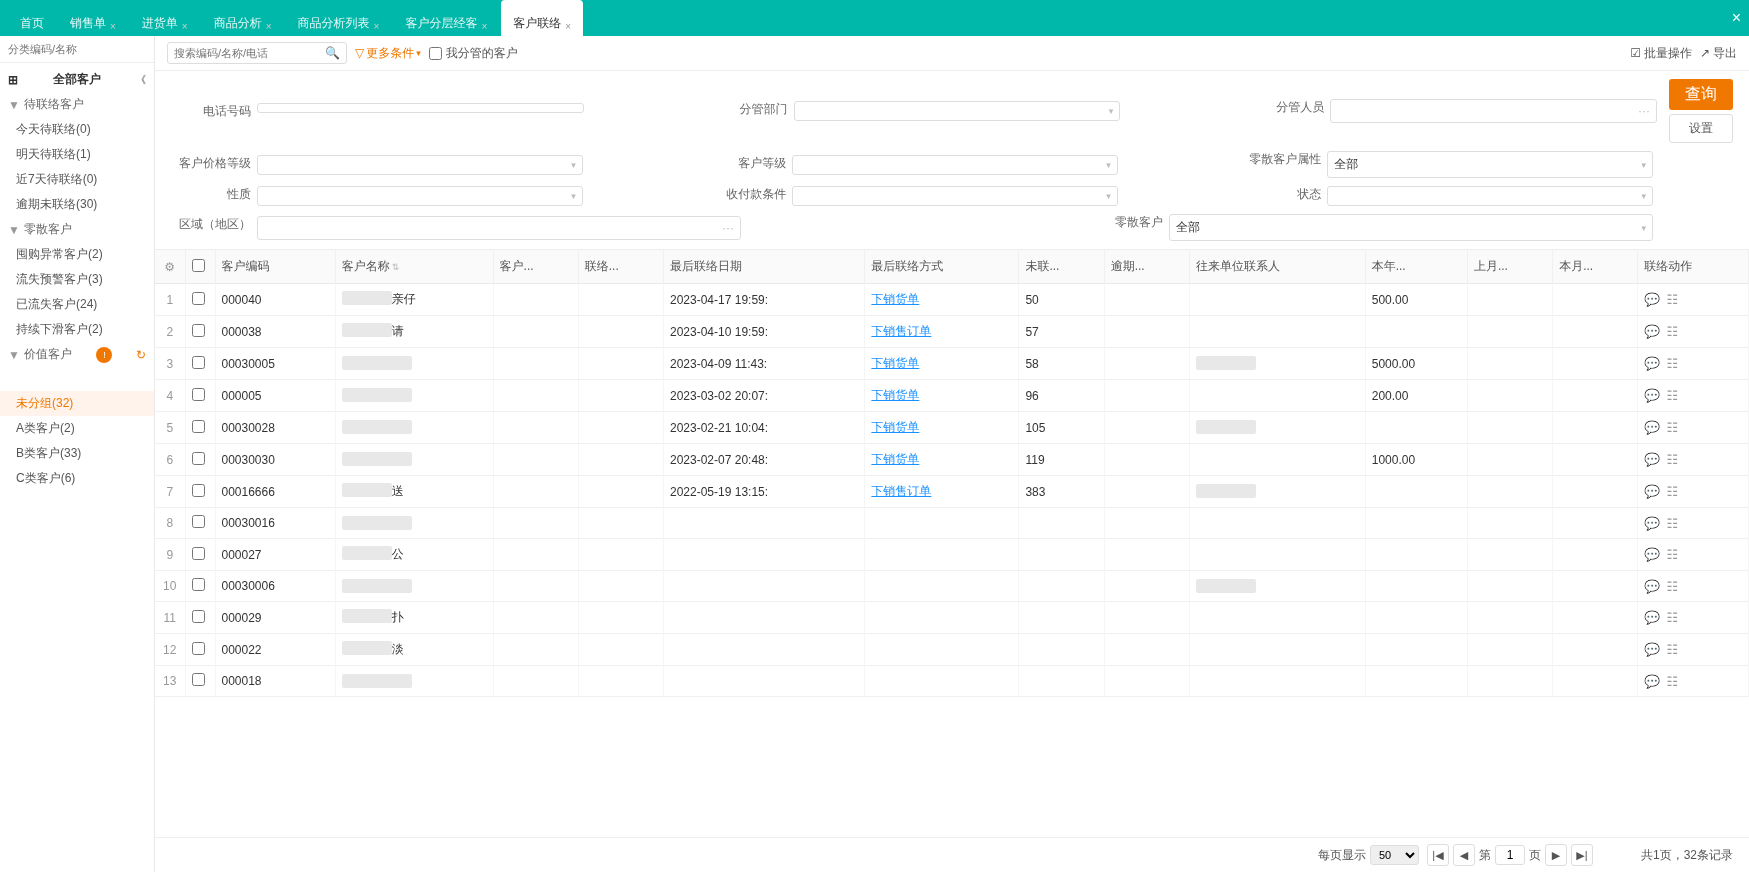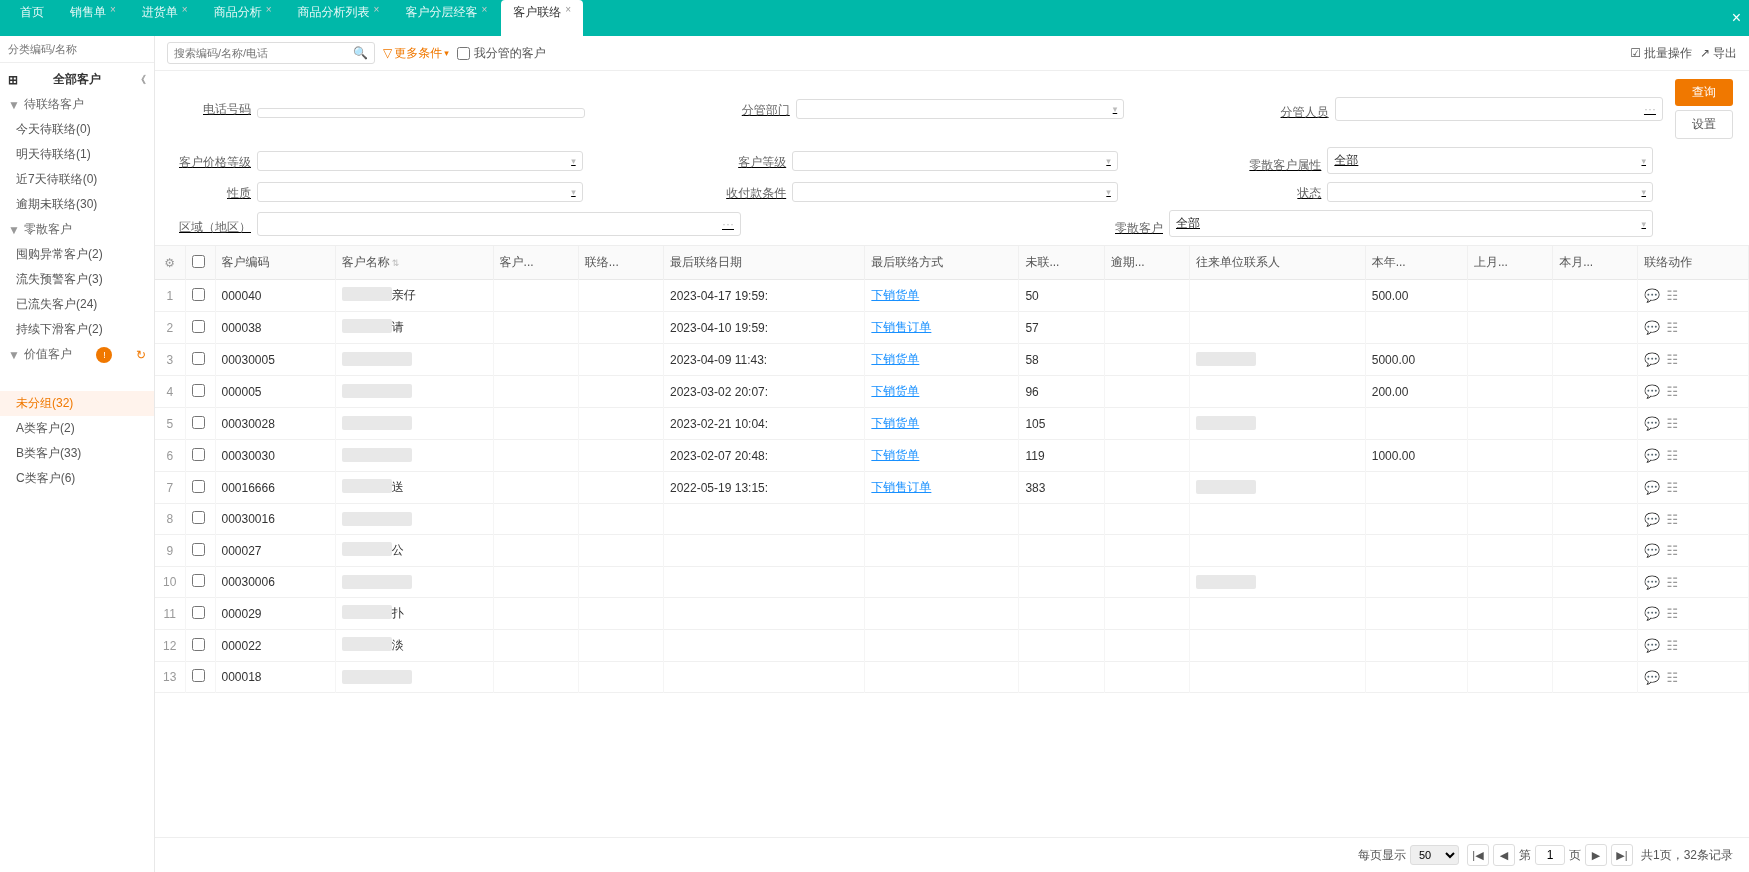--- a/index.html
+++ b/index.html
@@ -14,21 +14,21 @@
       padding: 0 8px;
       gap: 2px;
     }
     .top-nav .nav-item {
       padding: 4px 12px;
       color: #fff;
       cursor: pointer;
       border-radius: 4px 4px 0 0;
       white-space: nowrap;
       display: flex;
-      align-items: flex-start;
+      align-items: flex-end;
       gap: 4px;
       height: 100%;
     }
     .top-nav .nav-item.active {
       background: #fff;
       color: #333;
     }
     .top-nav .nav-item .close-x {
       font-size: 10px;
       color: #ccc;
@@ -123,21 +123,21 @@
       border-bottom: 1px solid #eee;
       gap: 8px;
     }
     .filter-search-box {
       display: flex;
       align-items: center;
       border: 1px solid #ddd;
       border-radius: 3px;
       padding: 3px 6px;
       gap: 4px;
-      width: 208px;
+      width: 180px;
     }
     .filter-search-box input {
       border: none;
       outline: none;
       font-size: 11px;
       color: #999;
       width: 100%;
     }
     .filter-more {
       display: flex;
@@ -176,24 +176,23 @@
     }
     .adv-filter-row {
       display: flex;
       align-items: center;
       gap: 0;
       margin-bottom: 8px;
     }
     .adv-filter-row:last-child { margin-bottom: 0; }
     .adv-field {
       display: flex;
-      align-items: flex-end;
+      align-items: flex-start;
       flex: 1;
       gap: 6px;
-      text-decoration: underline;
     }
     .adv-field-label {
       color: #666;
       width: 80px;
       text-align: right;
       flex-shrink: 0;
     }
     .adv-field-input {
       flex: 1;
       border: 1px solid #ddd;
@@ -214,21 +213,21 @@
       gap: 4px;
       margin-left: 12px;
     }
     .btn-search {
       background: #f07800;
       color: #fff;
       border: none;
       border-radius: 3px;
       padding: 5px 16px;
       cursor: pointer;
-      font-size: 12px;
+      font-size: 16px;
     }
     .btn-reset {
       background: #fff;
       color: #555;
       border: 1px solid #ddd;
       border-radius: 3px;
       padding: 5px 16px;
       cursor: pointer;
       font-size: 12px;
     }
@@ -337,21 +336,21 @@
       font-size: 11px;
     }
     .page-input {
       width: 30px;
       text-align: center;
       border: 1px solid #ddd;
       border-radius: 3px;
       padding: 2px;
       outline: none;
     }
-    .footer-total { color: #555; }
+    .footer-total { color: #555; margin-left: 40px; }
 
     .settings-icon { color: #999; cursor: pointer; }
     .checkbox-col { width: 30px; }
 
     
     .table-container::-webkit-scrollbar { height: 6px; width: 6px; }
     .table-container::-webkit-scrollbar-thumb { background: #ccc; border-radius: 3px; }
 
     
     .badge-orange {

